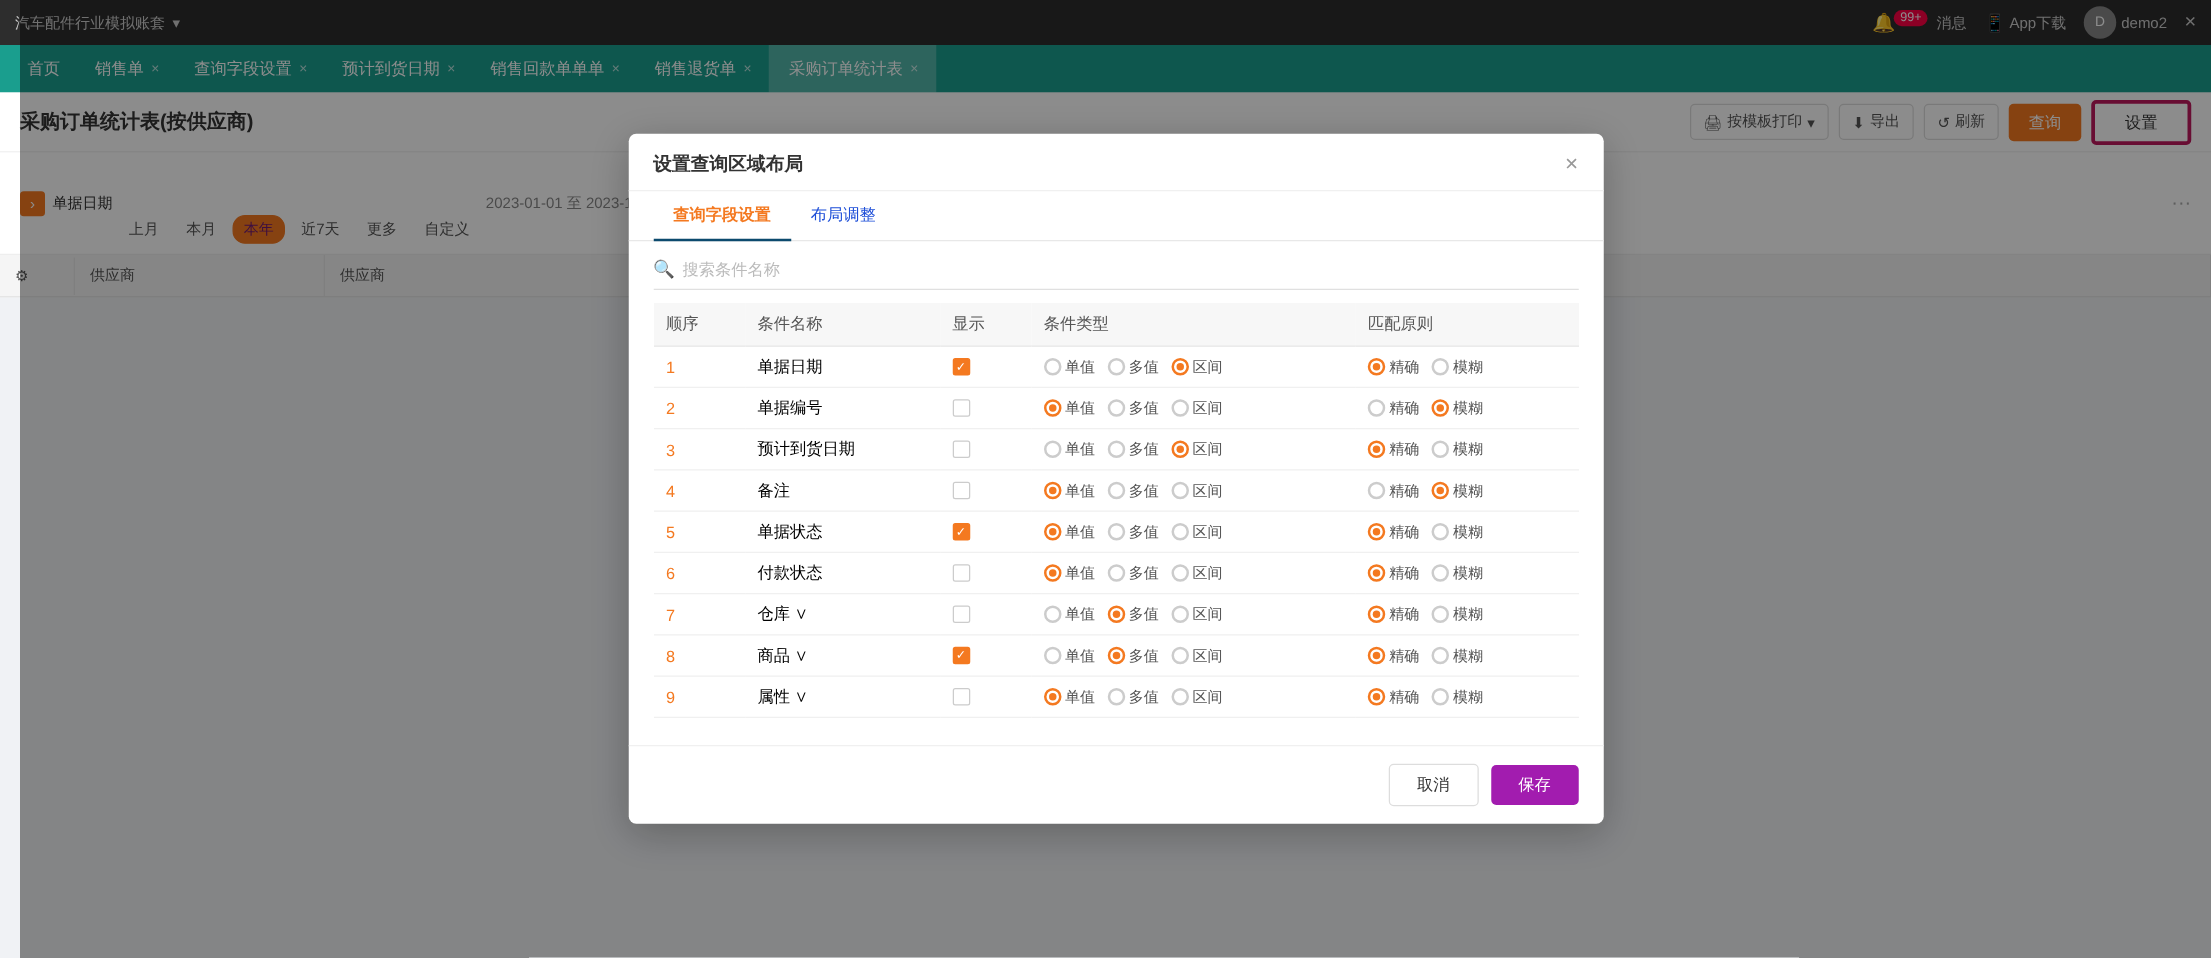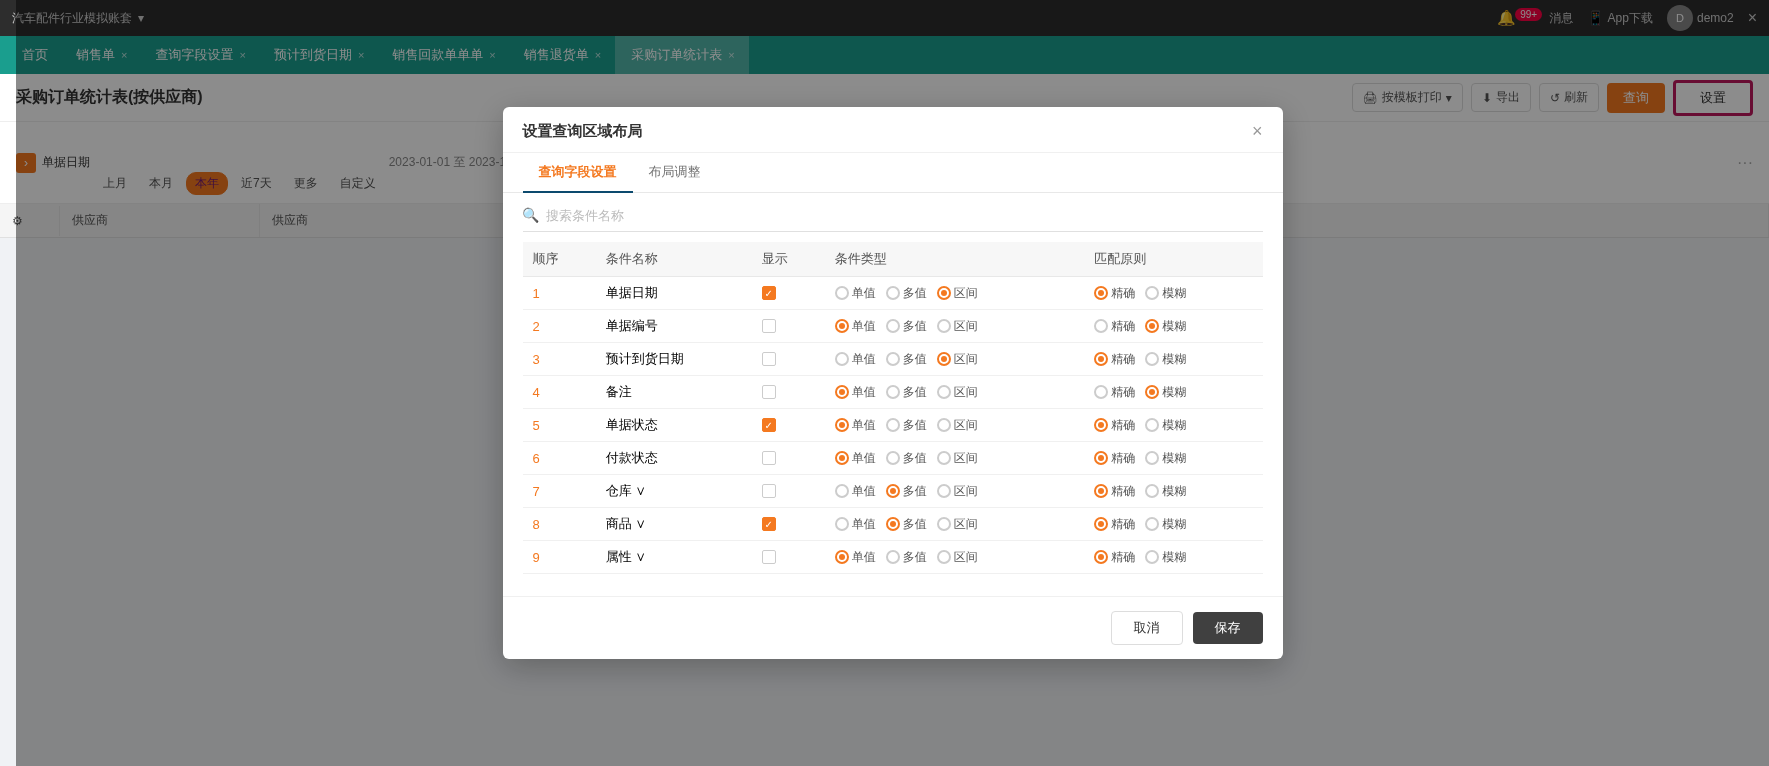--- a/index.html
+++ b/index.html
@@ -159,21 +159,21 @@
     .dialog-tabs {
       display: flex;
       gap: 0;
       padding: 0 20px;
       border-bottom: 1px solid #e8e8e8;
     }
     .dialog-tab {
       padding: 10px 16px;
       font-size: 13px;
       cursor: pointer;
-      color: #737373;
+      color: #1d4ed8;
       border-bottom: 2px solid transparent;
       margin-bottom: -1px;
     }
     .dialog-tab.active {
       color: #f47920;
       border-bottom: 2px solid #0c4a6e;
       font-weight: 700;
     }
     .dialog-body {
       padding: 14px 20px;
@@ -266,21 +266,21 @@
       justify-content: flex-end;
       gap: 10px;
       align-items: center;
     }
     .btn-cancel {
       padding: 7px 22px; border: 1px solid #ddd; border-radius: 4px;
       background: #fff; color: #333; cursor: pointer; font-size: 13px;
     }
     .btn-save {
       padding: 7px 22px; border: none; border-radius: 4px;
-      background: #404040; color: #fff; cursor: pointer; font-size: 13px;
+      background: #a21caf; color: #fff; cursor: pointer; font-size: 13px;
     }
   </style>
 </head>
 <body>
 
 <div class="topbar">
   <div class="topbar-left">
     <span>汽车配件行业模拟账套</span>
     <span>▾</span>
   </div>

